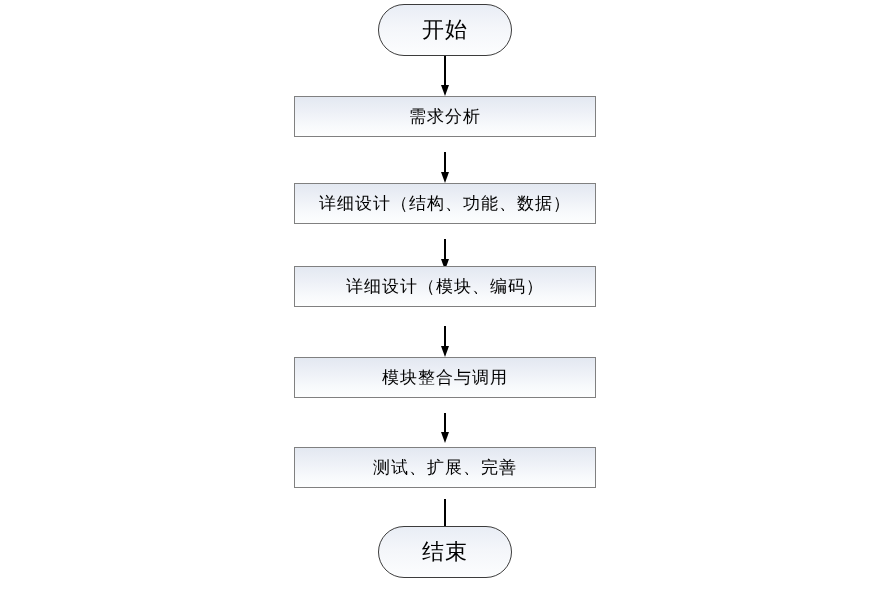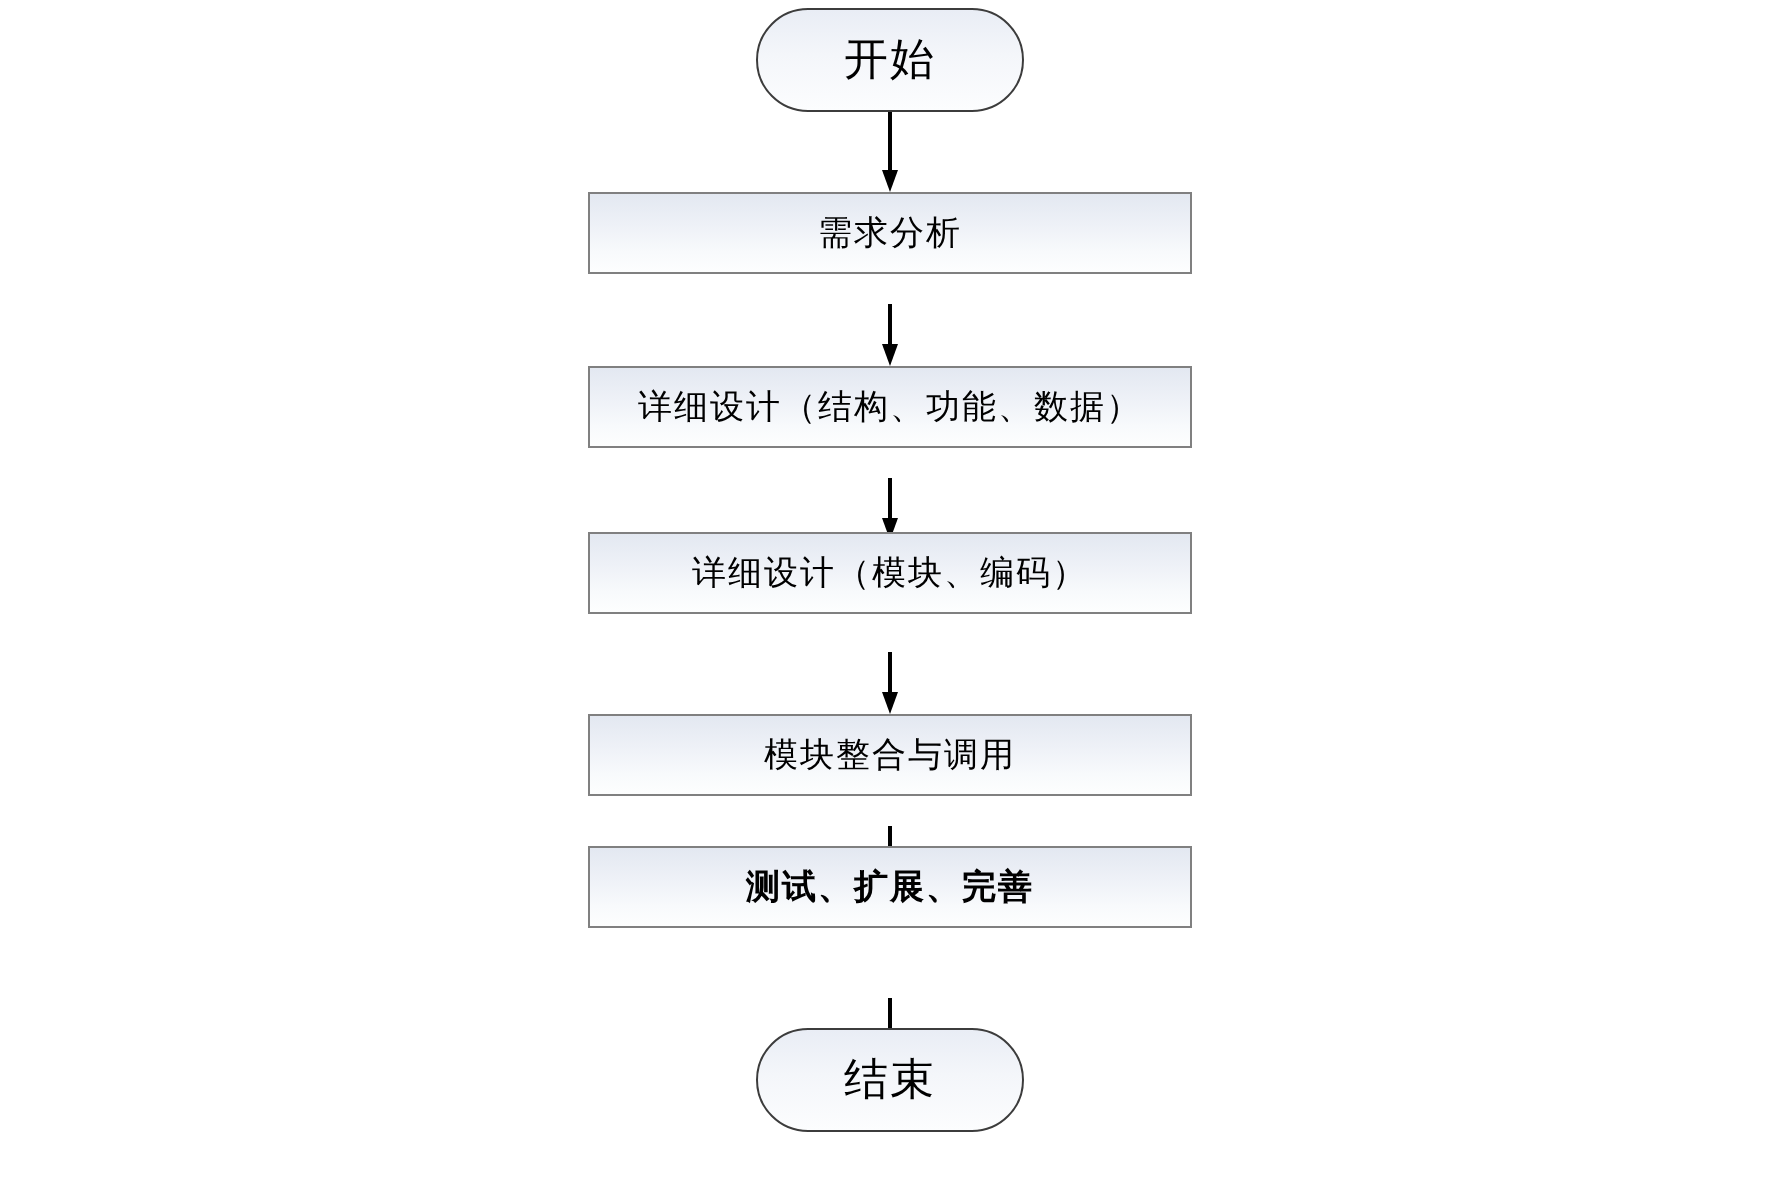--- a/index.html
+++ b/index.html
@@ -37,21 +37,21 @@
     justify-content: center;
   }
   .node-terminator .node-label {
     font-size: 22px;
     color: #000000;
     letter-spacing: 1px;
     line-height: 1;
   }
 
   #node-start { top: 4px; }
-  #node-end   { top: 514px; }
+  #node-end   { top: 526px; }
 
   
   .node-process {
     position: absolute;
     left: 294px;
     width: 302px;
     height: 41px;
     box-sizing: border-box;
     border: 1.4px solid #808080;
     background: linear-gradient(to bottom, #e3e8f1 0%, #eef1f7 40%, #f8fafc 75%, #fdfefe 100%);
@@ -64,21 +64,21 @@
     color: #000000;
     letter-spacing: 1px;
     line-height: 1;
     white-space: nowrap;
   }
 
   #node-req       { top: 96px;  }
   #node-overall   { top: 183px; }
   #node-detail    { top: 266px; }
   #node-integrate { top: 357px; }
-  #node-test      { top: 423px; font-weight: bold; }
+  #node-test      { top: 447px; }
 
   
   .connector {
     position: absolute;
     left: 441px;
     width: 8px;
   }
   .connector .shaft {
     position: absolute;
     left: 3px;

